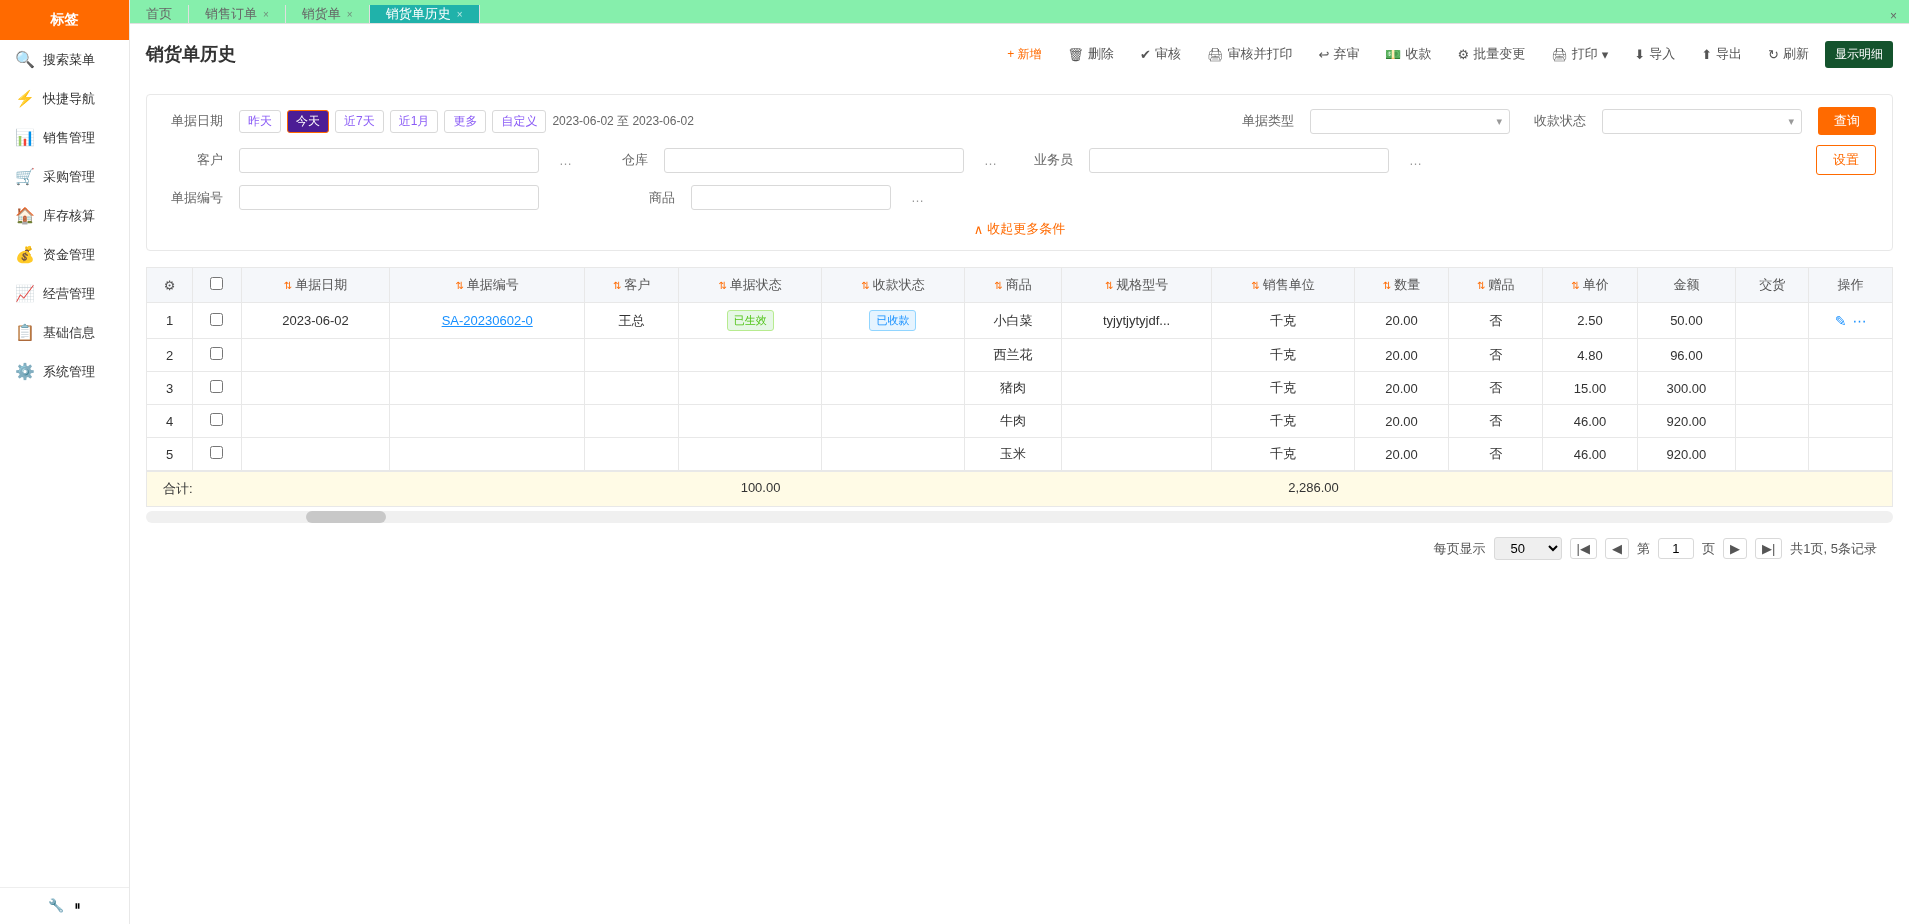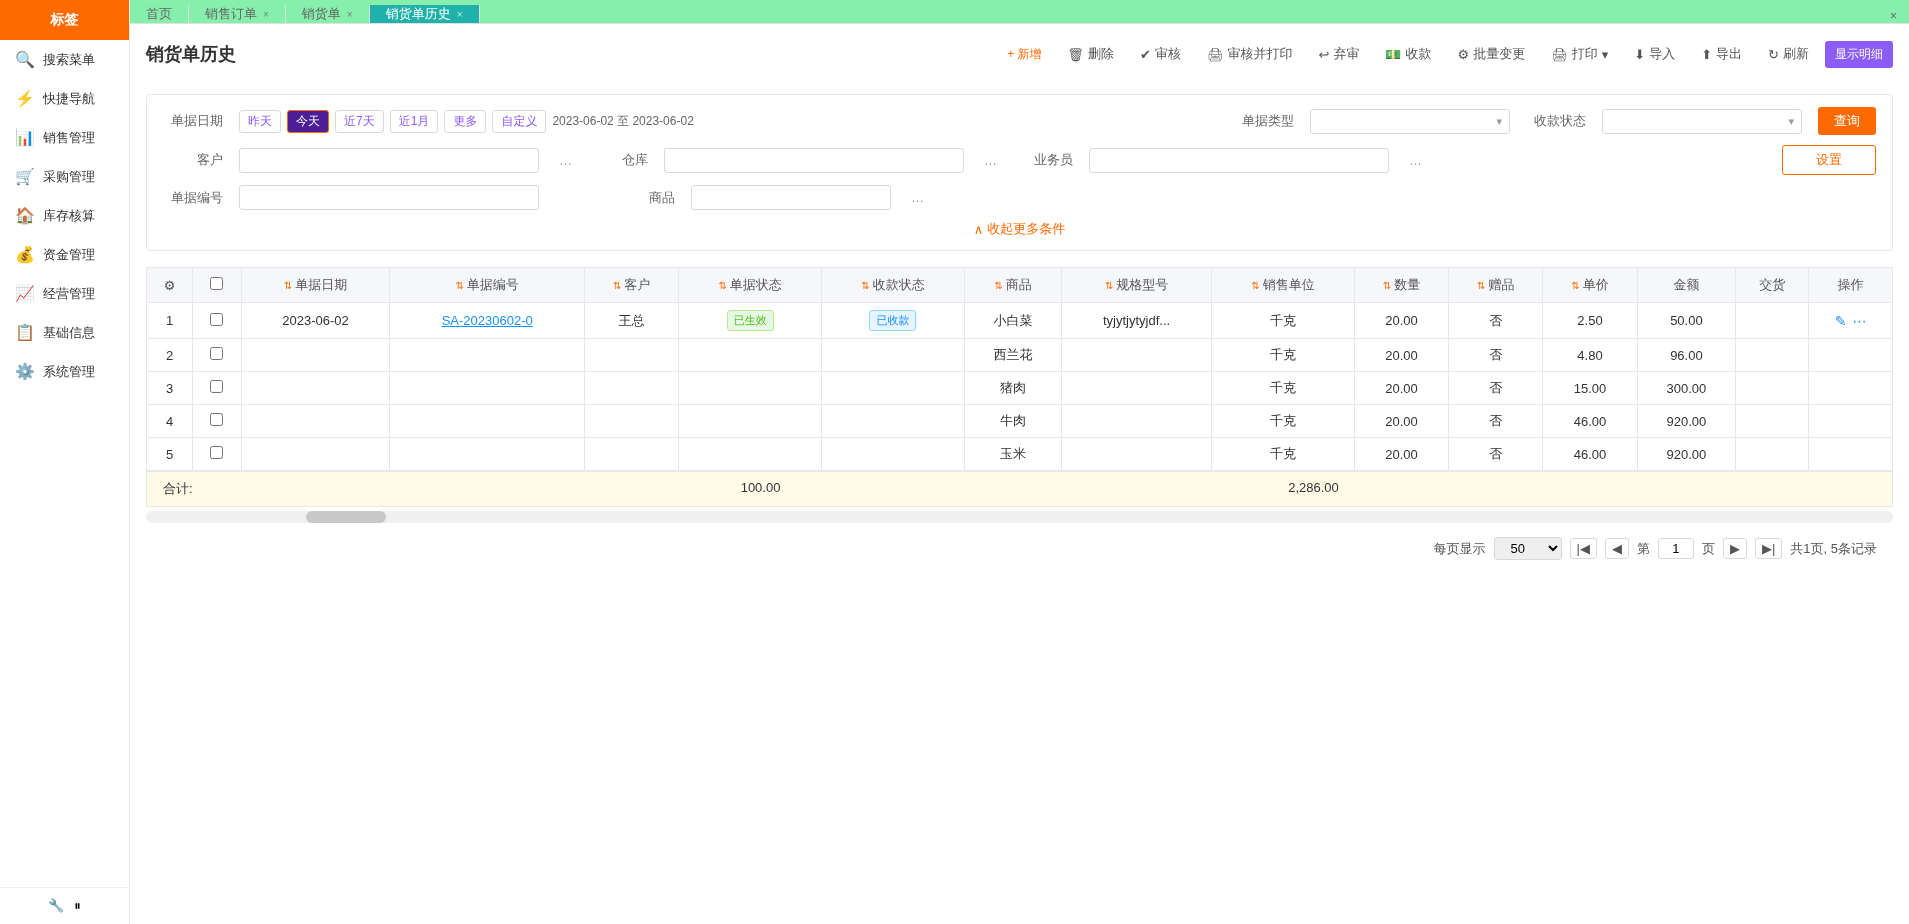--- a/index.html
+++ b/index.html
@@ -25,42 +25,42 @@
     
     .content { flex: 1; overflow-y: auto; background: #fff; padding: 16px; }
 
     
     .page-title { font-size: 18px; font-weight: bold; color: #333; margin-bottom: 16px; }
 
     
     .toolbar { display: flex; align-items: center; gap: 6px; margin-bottom: 16px; flex-wrap: wrap; }
     .toolbar-btn { display: flex; align-items: center; gap: 4px; padding: 5px 10px; border: none; background: none; cursor: pointer; color: #555; font-size: 12px; }
     .toolbar-btn.primary-icon { color: #ff6a00; }
-    .btn-display { background: #8b5cf6; color: #fff; border-radius: 3px; padding: 5px 10px; border: none; cursor: pointer; font-size: 12px; }
+    .btn-display { background: #14532d; color: #fff; border-radius: 3px; padding: 5px 10px; border: none; cursor: pointer; font-size: 12px; }
 
     
     .filter-area { background: #fff; border: 1px solid #e8e8e8; border-radius: 4px; padding: 12px 16px; margin-bottom: 16px; }
     .filter-row { display: flex; align-items: center; gap: 16px; margin-bottom: 10px; }
     .filter-row:last-child { margin-bottom: 0; }
     .filter-label { color: #666; min-width: 60px; text-align: right; flex-shrink: 0; }
     .filter-input { border: 1px solid #d9d9d9; border-radius: 3px; padding: 4px 8px; min-width: 120px; color: #333; background: #fff; }
     .filter-date-group { display: flex; align-items: center; gap: 6px; }
     .date-btn { padding: 2px 8px; border: 1px solid #d9d9d9; border-radius: 3px; cursor: pointer; font-size: 12px; color: #8b5cf6; background: #fff; }
     .date-btn.active { background: #4c1d95; color: #fff; border-color: #ff6a00; }
     .date-range { font-size: 12px; color: #666; }
     .filter-select { border: 1px solid #d9d9d9; border-radius: 3px; padding: 4px 24px 4px 8px; color: #333; background: #fff; min-width: 200px; appearance: none; position: relative; }
     .select-wrap { position: relative; display: inline-block; }
     .select-wrap::after { content: '▾'; position: absolute; right: 8px; top: 50%; transform: translateY(-50%); color: #999; pointer-events: none; font-size: 11px; }
     .filter-input-long { min-width: 300px; }
     .filter-dots { color: #999; cursor: pointer; margin-left: 4px; }
     .collapse-btn { display: flex; align-items: center; justify-content: center; gap: 4px; color: #ff6a00; cursor: pointer; font-size: 12px; margin-top: 8px; }
 
     
     .query-btn { background: #ff6a00; color: #fff; border: none; border-radius: 3px; padding: 5px 16px; cursor: pointer; font-size: 13px; }
-    .set-btn { background: #fff; color: #ff6a00; border: 1px solid #ff6a00; border-radius: 3px; padding: 5px 33px; cursor: pointer; font-size: 13px; margin-left: 4px; }
+    .set-btn { background: #fff; color: #ff6a00; border: 1px solid #ff6a00; border-radius: 3px; padding: 5px 16px; cursor: pointer; font-size: 13px; margin-left: 4px; }
 
     
     .data-table { width: 100%; border-collapse: collapse; font-size: 12px; }
     .data-table th { background: #f5f7fa; border: 1px solid #e8e8e8; padding: 8px 6px; color: #555; font-weight: normal; text-align: center; white-space: nowrap; }
     .data-table td { border: 1px solid #e8e8e8; padding: 7px 6px; color: #333; text-align: center; white-space: nowrap; }
     .data-table .th-sortable { cursor: pointer; }
     .data-table .th-sortable::before { content: '⇅'; font-size: 10px; margin-right: 3px; color: #ff6a00; }
     .status-badge { display: inline-block; padding: 2px 6px; border-radius: 3px; font-size: 11px; }
     .status-active { background: #e6f7e6; color: #52c41a; border: 1px solid #b7eb8f; }
     .status-paid { background: #e6f4ff; color: #1890ff; border: 1px solid #91d5ff; }

